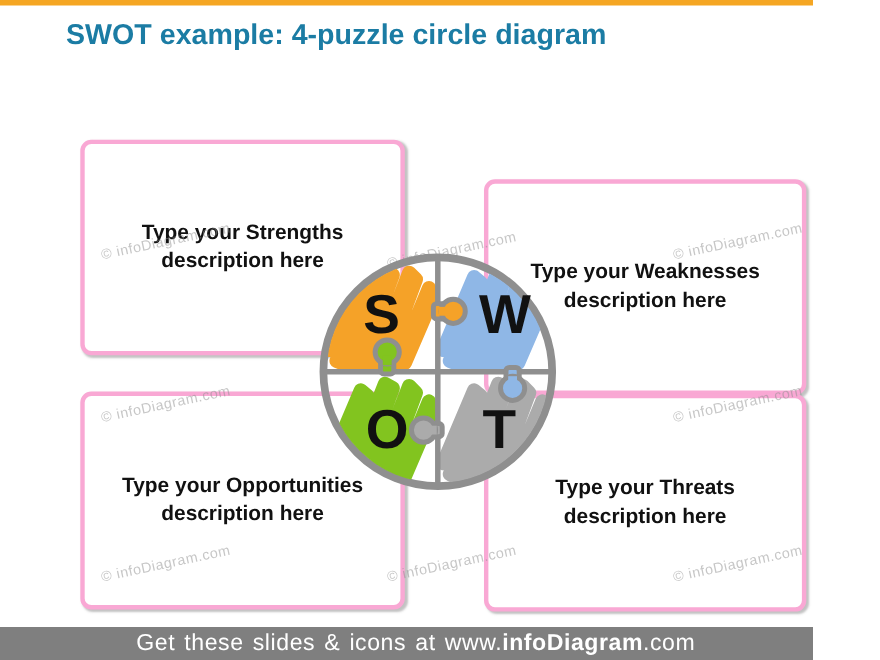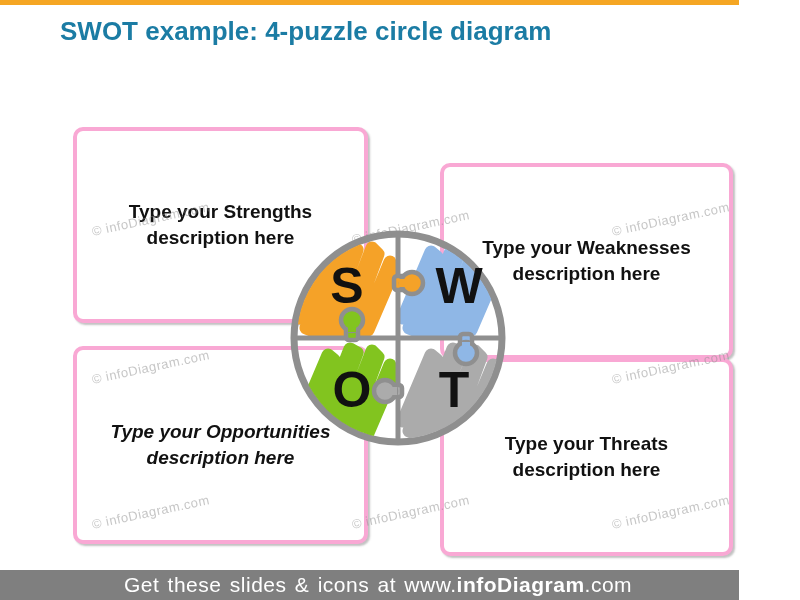--- a/index.html
+++ b/index.html
@@ -12,21 +12,21 @@
     position:absolute; left:60px; top:14px; width:690px;
     font-size:26px; line-height:34px; font-weight:bold; color:#1B7CA4; z-index:5;
   }
   .swot-box {
     position:absolute; background:#ffffff; border:4px solid #f9a8d4; border-radius:10px;
     box-shadow:2px 2px 2px rgba(120,120,120,0.45);
     display:flex; align-items:center; justify-content:center; z-index:10;
   }
   .box-tl { left:73px;  top:127px; width:287px; height:188px; }
   .box-tr { left:440px; top:127px; width:285px; height:188px;margin-top:36px; }
-  .box-bl { left:73px;  top:346px; width:287px; height:190px;font-style:italic; }
+  .box-bl { left:73px;  top:356px; width:287px; height:190px; }
   .box-br { left:440px; top:358px; width:285px; height:190px; }
   .box-text {
     max-width:250px; text-align:center; font-size:19px; line-height:26px;
     font-weight:bold; color:#111111;
   }
   .wm {
     position:absolute; z-index:30; font-size:13px; color:#8f8f8f; opacity:0.5;
     white-space:nowrap; transform:rotate(-12deg); transform-origin:left center;
     letter-spacing:0.5px; pointer-events:none;
   }

